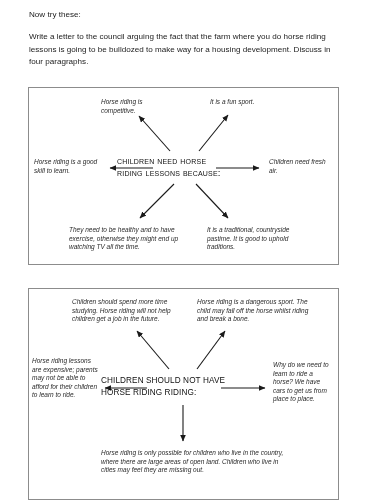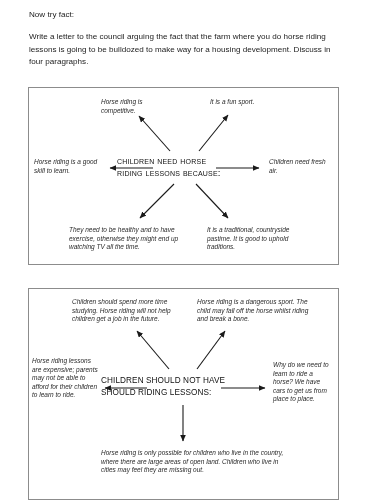--- a/index.html
+++ b/index.html
@@ -92,21 +92,21 @@
     width: 100%; height: 100%;
     pointer-events: none;
   }
 </style>
 </head>
 <body>
 
 <div class="page">
 
   <div class="intro">
-    <div class="intro-line">Now try fact:</div>
+    <div class="intro-line">Now try these:</div>
     <div class="intro-para">Write a  letter to the council arguing the fact that the farm where you do horse riding lessons is going to be bulldozed to make way for a housing development. Discuss in four paragraphs.</div>
   </div>
 
   <div class="box" id="box-1">
     <div class="box-inner">
 
       <svg class="arrows" viewBox="0 0 309 176" preserveAspectRatio="none">
         <defs>
           <marker id="ah1" markerWidth="7" markerHeight="7" refX="5.6" refY="2.6" orient="auto" markerUnits="strokeWidth">
             <path d="M0,0 L6,2.6 L0,5.2 z" fill="#1a1a1a"></path>
@@ -151,21 +151,21 @@
         </defs>
         <line x1="140" y1="80" x2="108" y2="42" stroke="#1a1a1a" stroke-width="1.1" marker-end="url(#ah2)"></line>
         <line x1="168" y1="80" x2="196" y2="42" stroke="#1a1a1a" stroke-width="1.1" marker-end="url(#ah2)"></line>
         <line x1="118" y1="99" x2="76" y2="99" stroke="#1a1a1a" stroke-width="1.1" marker-end="url(#ah2)"></line>
         <line x1="192" y1="99" x2="236" y2="99" stroke="#1a1a1a" stroke-width="1.1" marker-end="url(#ah2)"></line>
         <line x1="154" y1="116" x2="154" y2="152" stroke="#1a1a1a" stroke-width="1.1" marker-end="url(#ah2)"></line>
       </svg>
 
       <div class="center-head" style="left:72px; top:86px; width:166px;">
         <span class="cap-line">CHILDREN SHOULD NOT HAVE</span>
-        <span class="cap-line">SHOULD RIDING LESSONS:</span>
+        <span class="cap-line">HORSE RIDING RIDING:</span>
       </div>
 
       <div class="leaf" style="left:43px; top:9px; width:118px;">Children should spend more time studying. Horse riding will not help children get a job in the future.</div>
 
       <div class="leaf" style="left:168px; top:9px; width:122px;">Horse riding is a dangerous sport. The child may fall off the horse whilst riding and break a bone.</div>
 
       <div class="leaf" style="left:3px; top:68px; width:66px;">Horse riding lessons are expensive; parents may not be able to afford for their children to learn to ride.</div>
 
       <div class="leaf" style="left:244px; top:72px; width:60px;">Why do we need to learn to ride a horse? We have cars to get us from place to place.</div>
 

